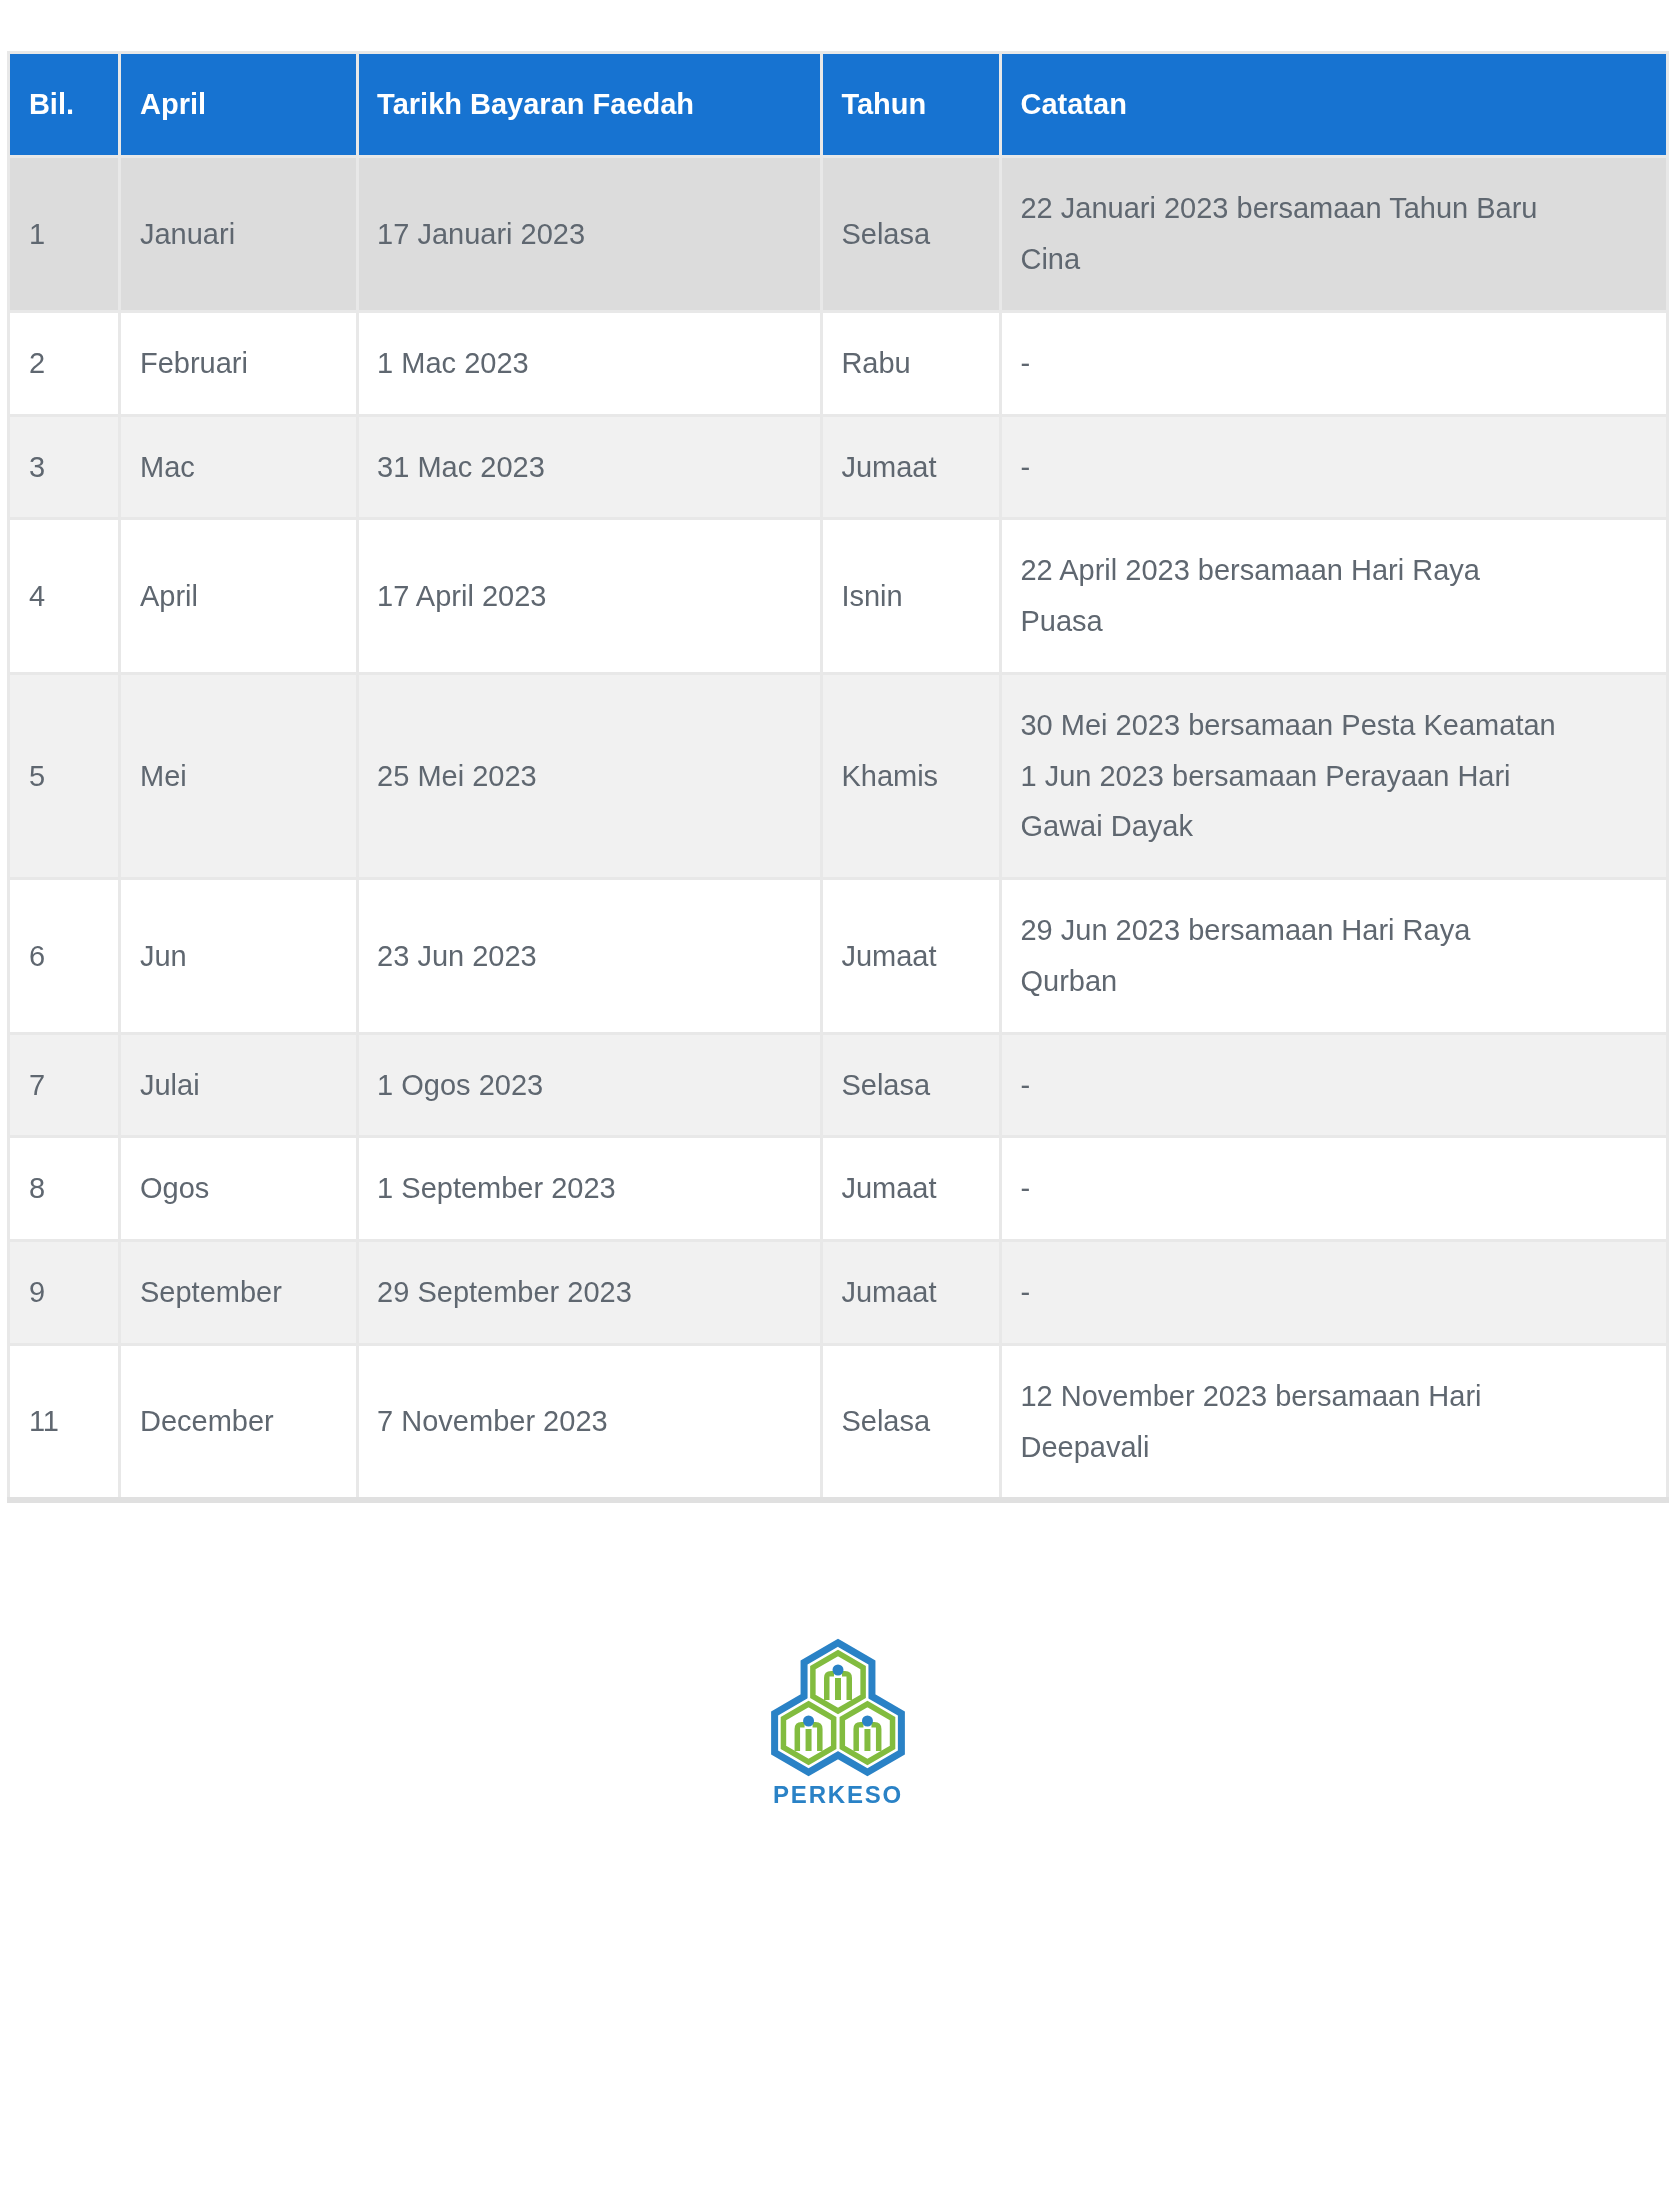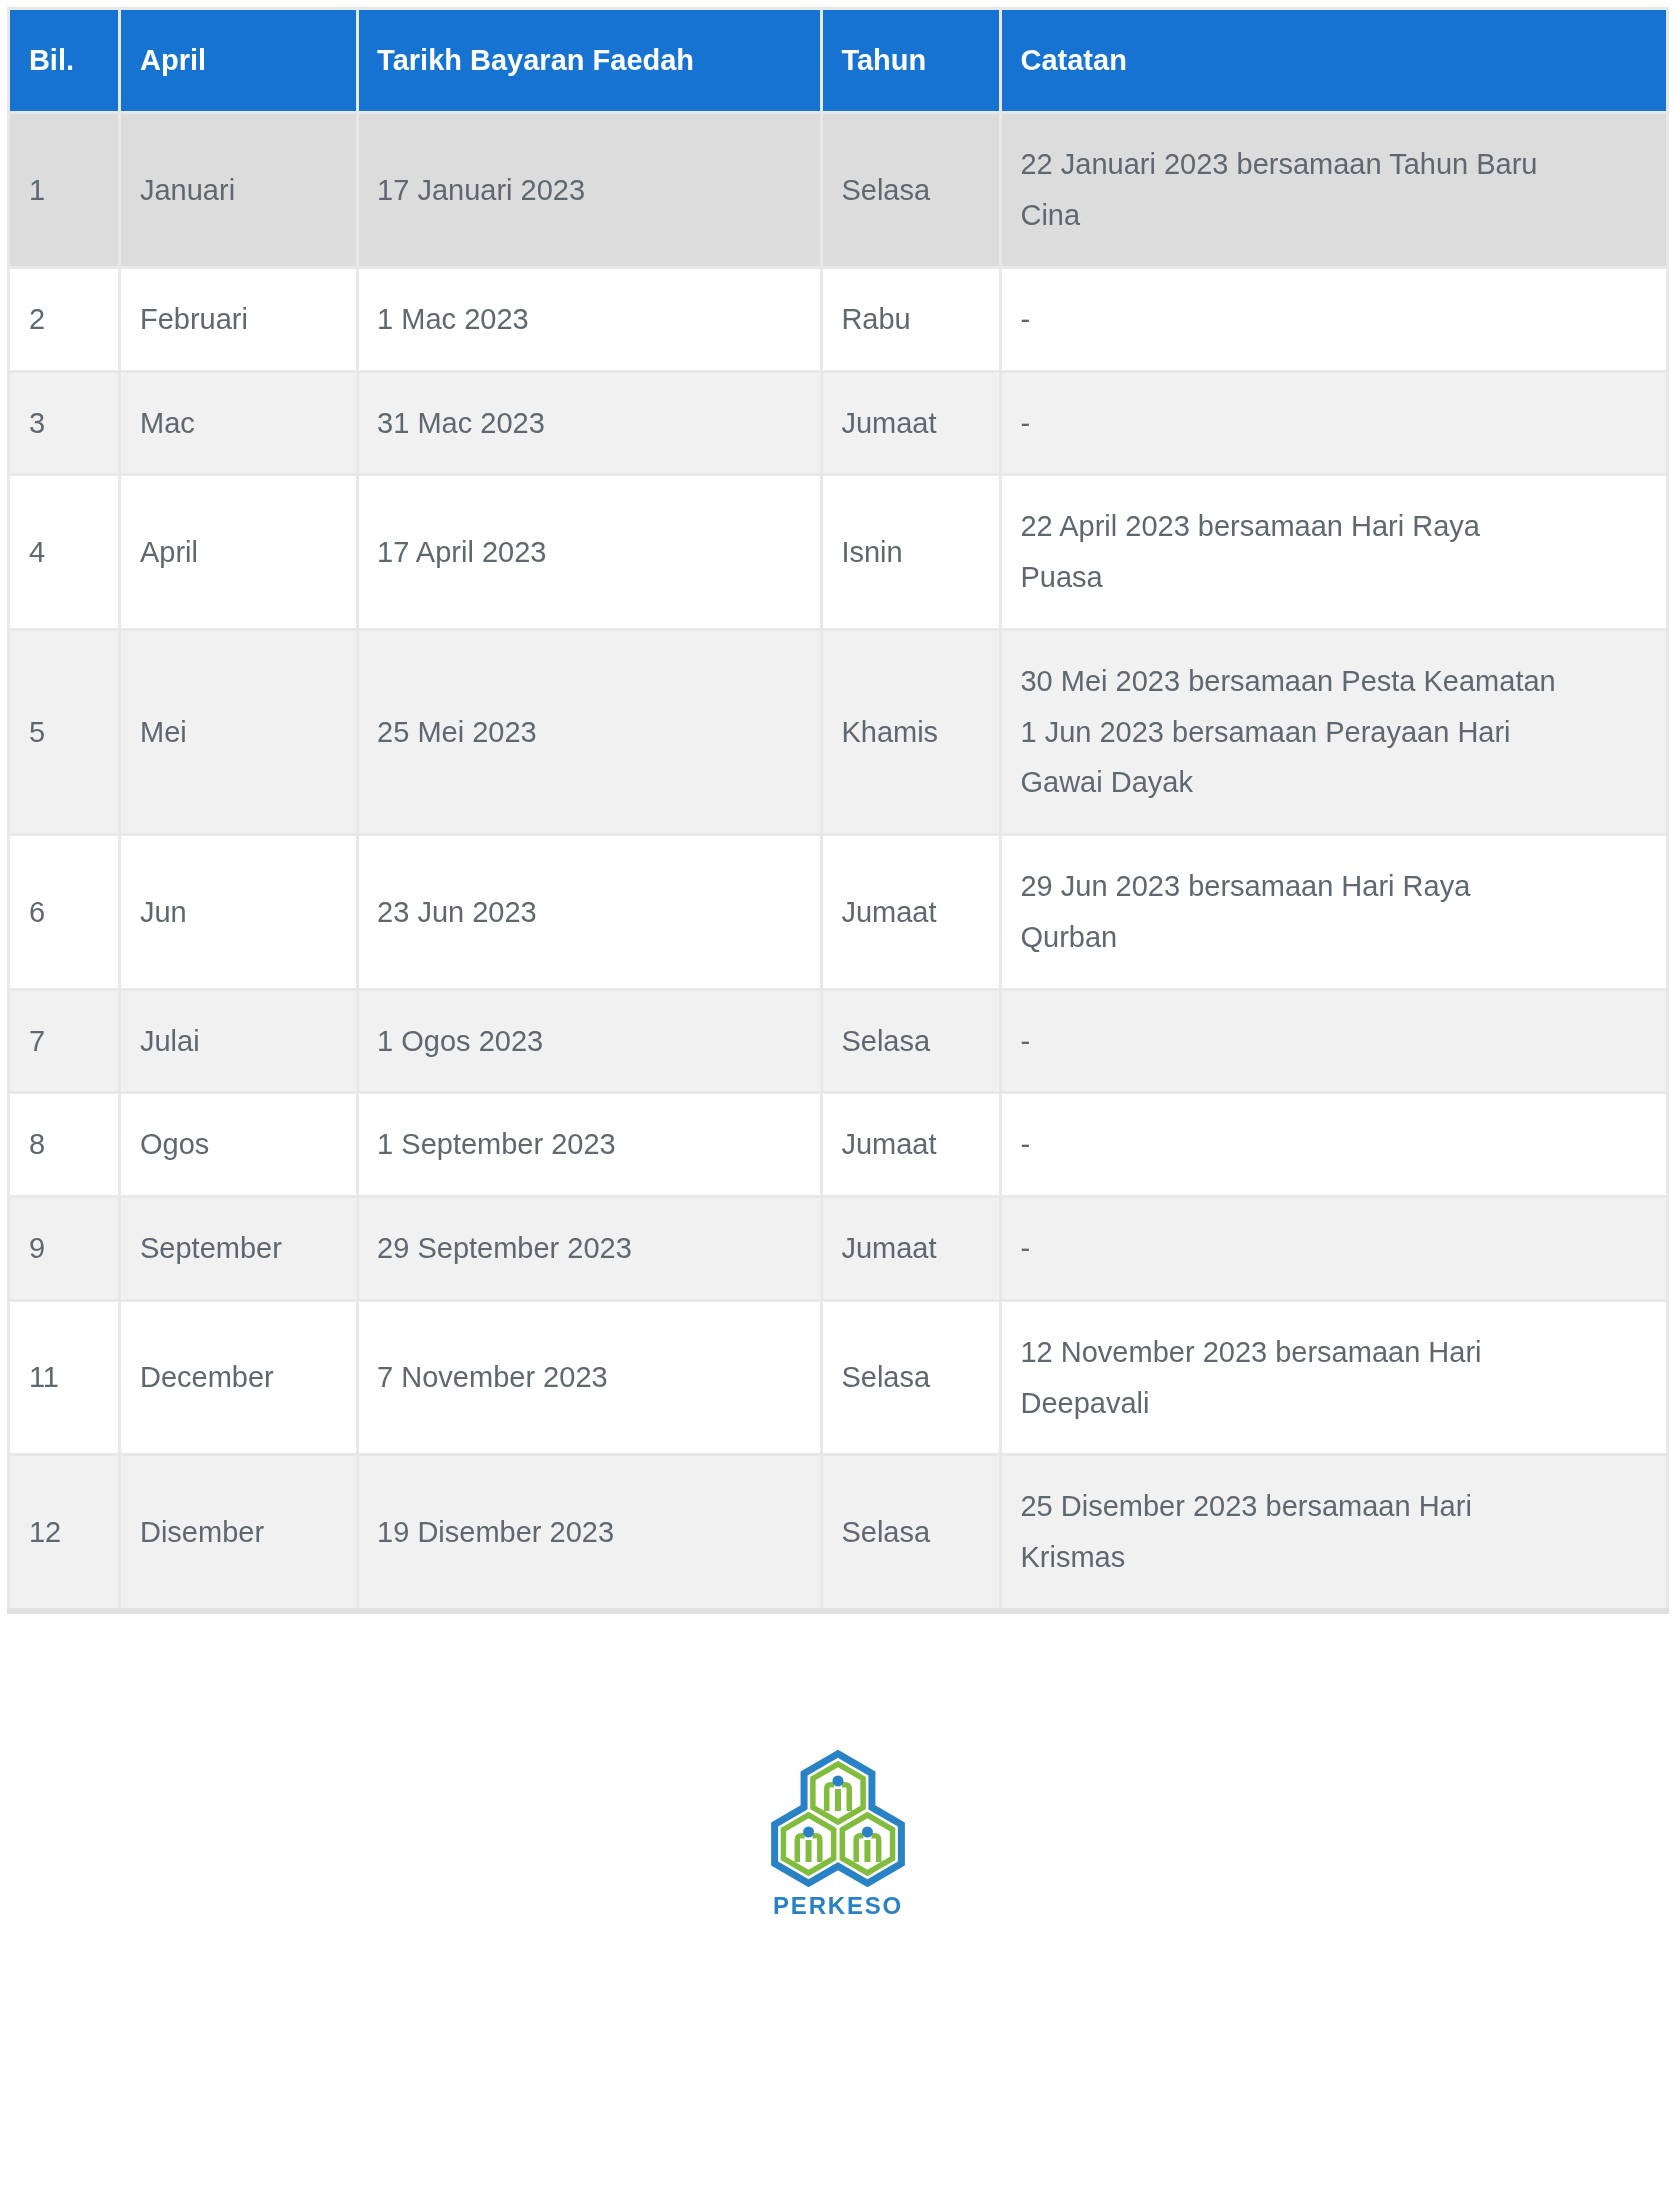--- a/index.html
+++ b/index.html
@@ -18,20 +18,21 @@
     font-family:"Liberation Sans",sans-serif;
     color:var(--cell-text);
     padding:7.4px 7.4px 55px 7.4px;
   }
   table[data-name="payment-schedule-table"]{
     width:100%;
     border-collapse:collapse;
     table-layout:fixed;
     font-size:29px;
     border-bottom:6.5px solid #e0e0e0;
+    margin-top:44px;
   }
   th,td{
     border:3.7px solid var(--cell-border);
     text-align:left;
     vertical-align:middle;
   }
   th{
     background:var(--header-blue);
     color:#ffffff;
     font-weight:bold;
@@ -166,28 +167,20 @@
         <td data-name="cell-hari">Jumaat</td>
         <td data-name="cell-catatan">-</td>
       </tr>
       <tr data-name="table-row">
         <td data-name="cell-bil">11</td>
         <td data-name="cell-bulan">December</td>
         <td data-name="cell-tarikh">7 November 2023</td>
         <td data-name="cell-hari">Selasa</td>
         <td data-name="cell-catatan">12 November 2023 bersamaan Hari
 Deepavali</td>
-      </tr>
-      <tr data-name="table-row">
-        <td data-name="cell-bil">12</td>
-        <td data-name="cell-bulan">Disember</td>
-        <td data-name="cell-tarikh">19 Disember 2023</td>
-        <td data-name="cell-hari">Selasa</td>
-        <td data-name="cell-catatan">25 Disember 2023 bersamaan Hari
-Krismas</td>
       </tr>
     </tbody>
   </table>
 
   <footer data-name="page-footer">
     <div class="logo-block" data-name="perkeso-logo">
       <svg data-name="perkeso-logo-icon" viewBox="-69 -45 138 140" xmlns="http://www.w3.org/2000/svg" aria-hidden="true">
         <defs>
           <path id="hx34" d="M0,-34 L29.44,-17 L29.44,17 L0,34 L-29.44,17 L-29.44,-17 Z"></path>
           <path id="hx29" d="M0,-29 L25.11,-14.5 L25.11,14.5 L0,29 L-25.11,14.5 L-25.11,-14.5 Z"></path>

